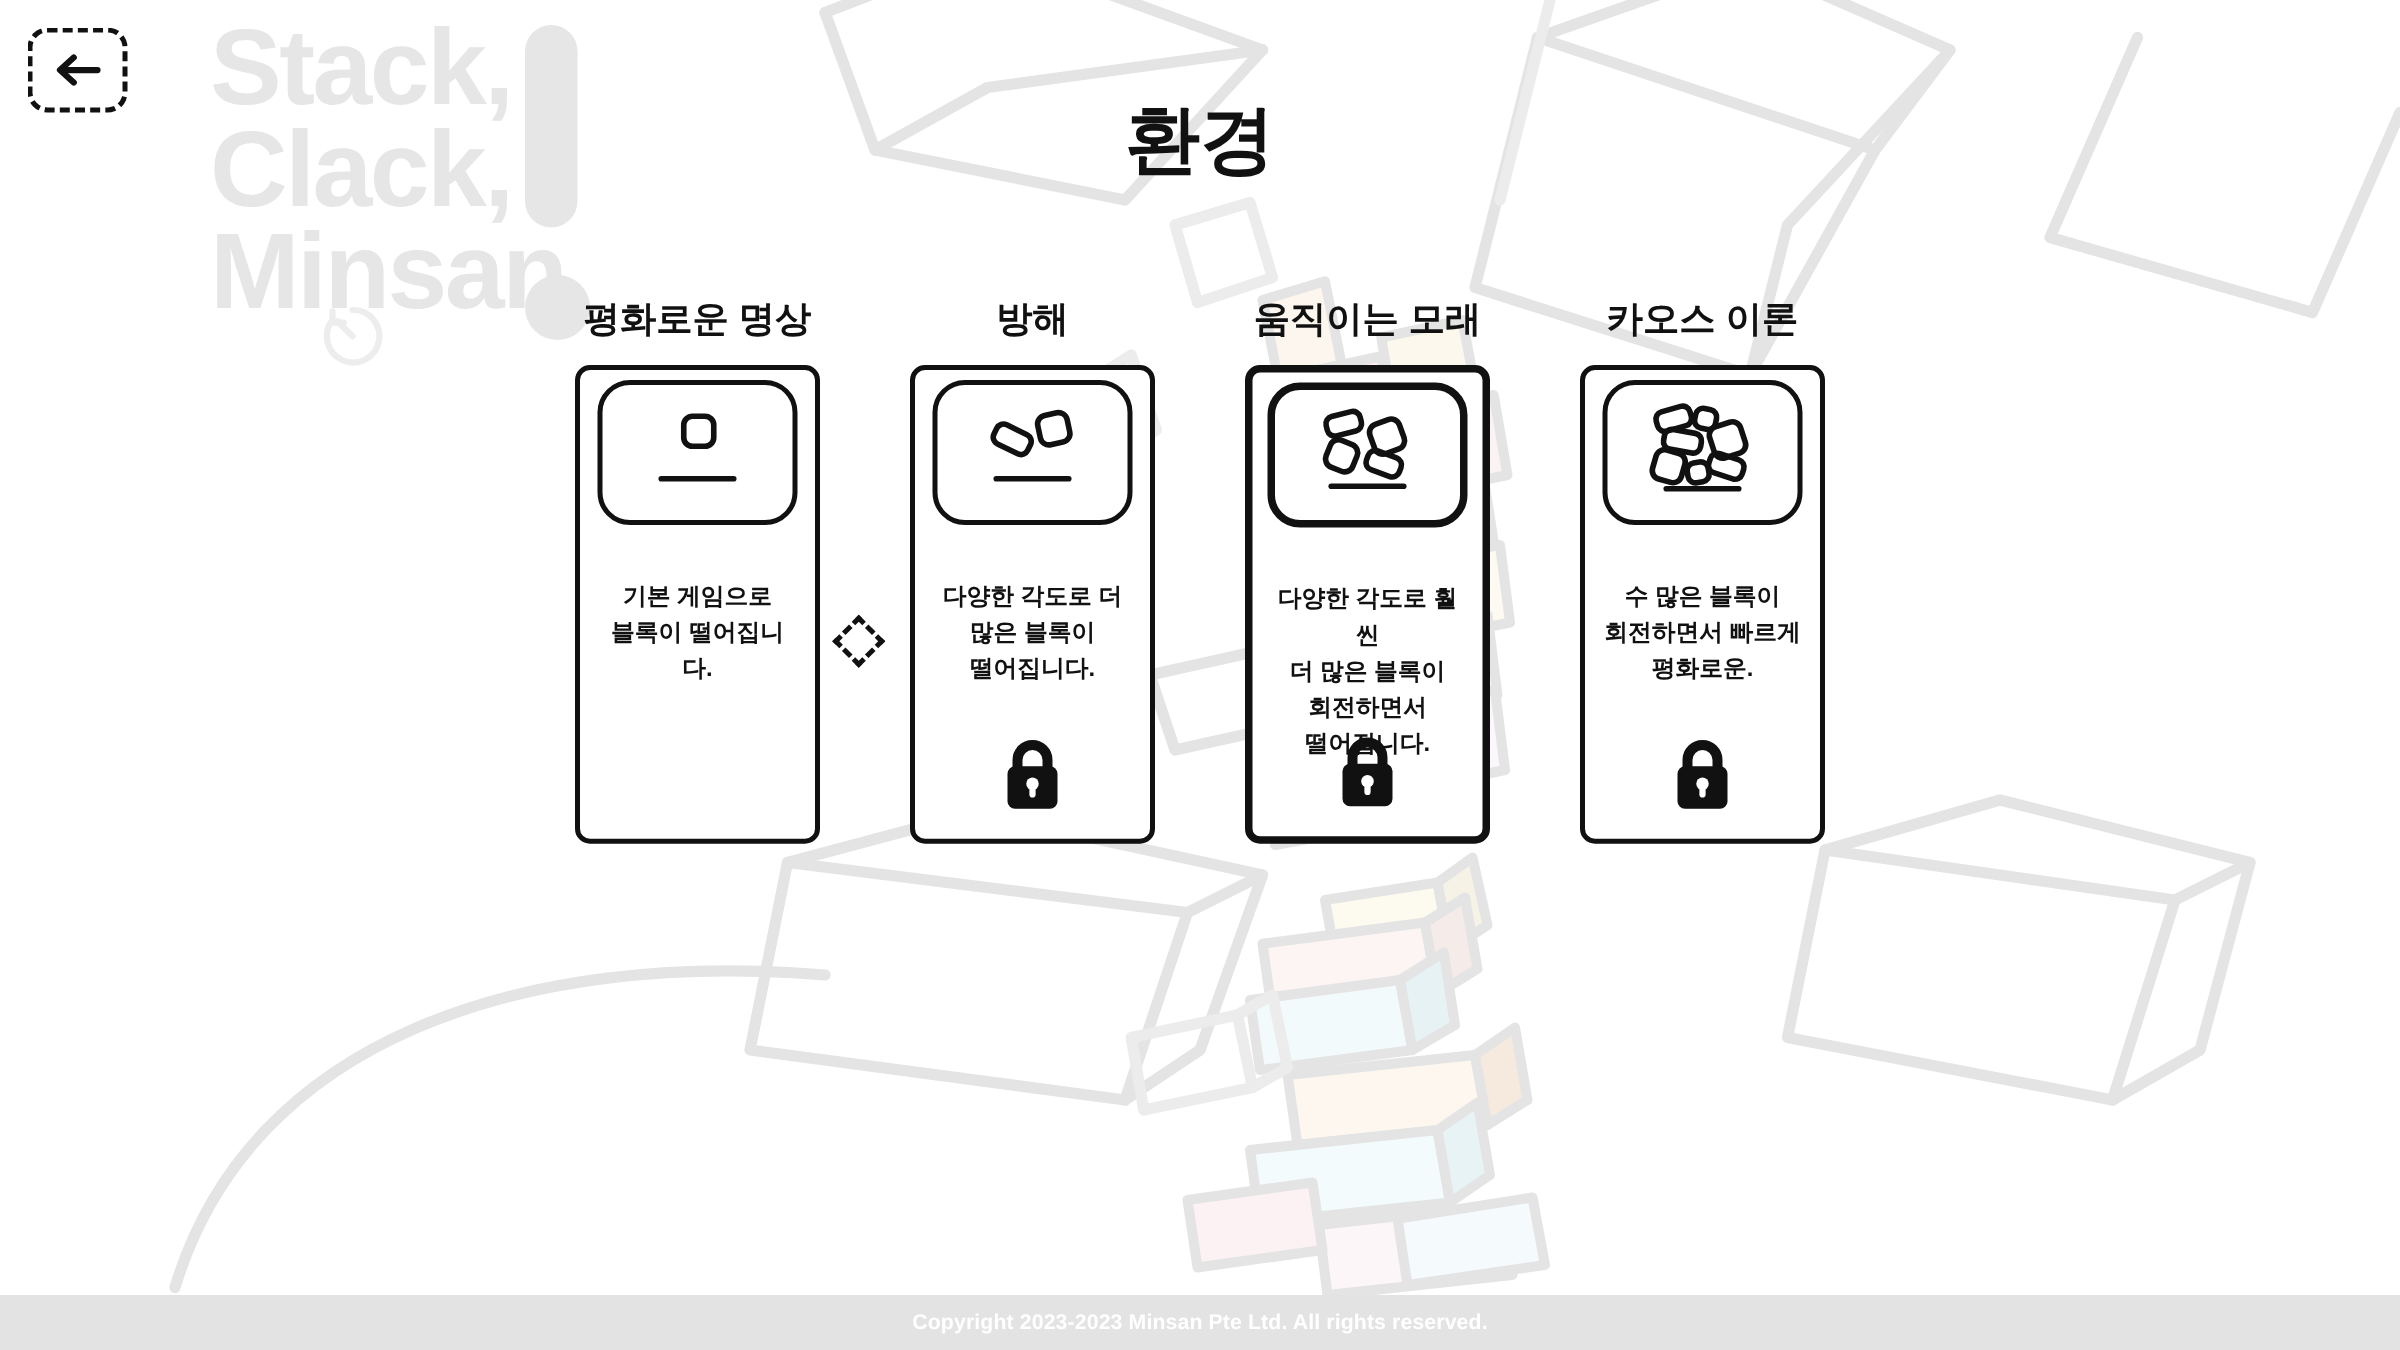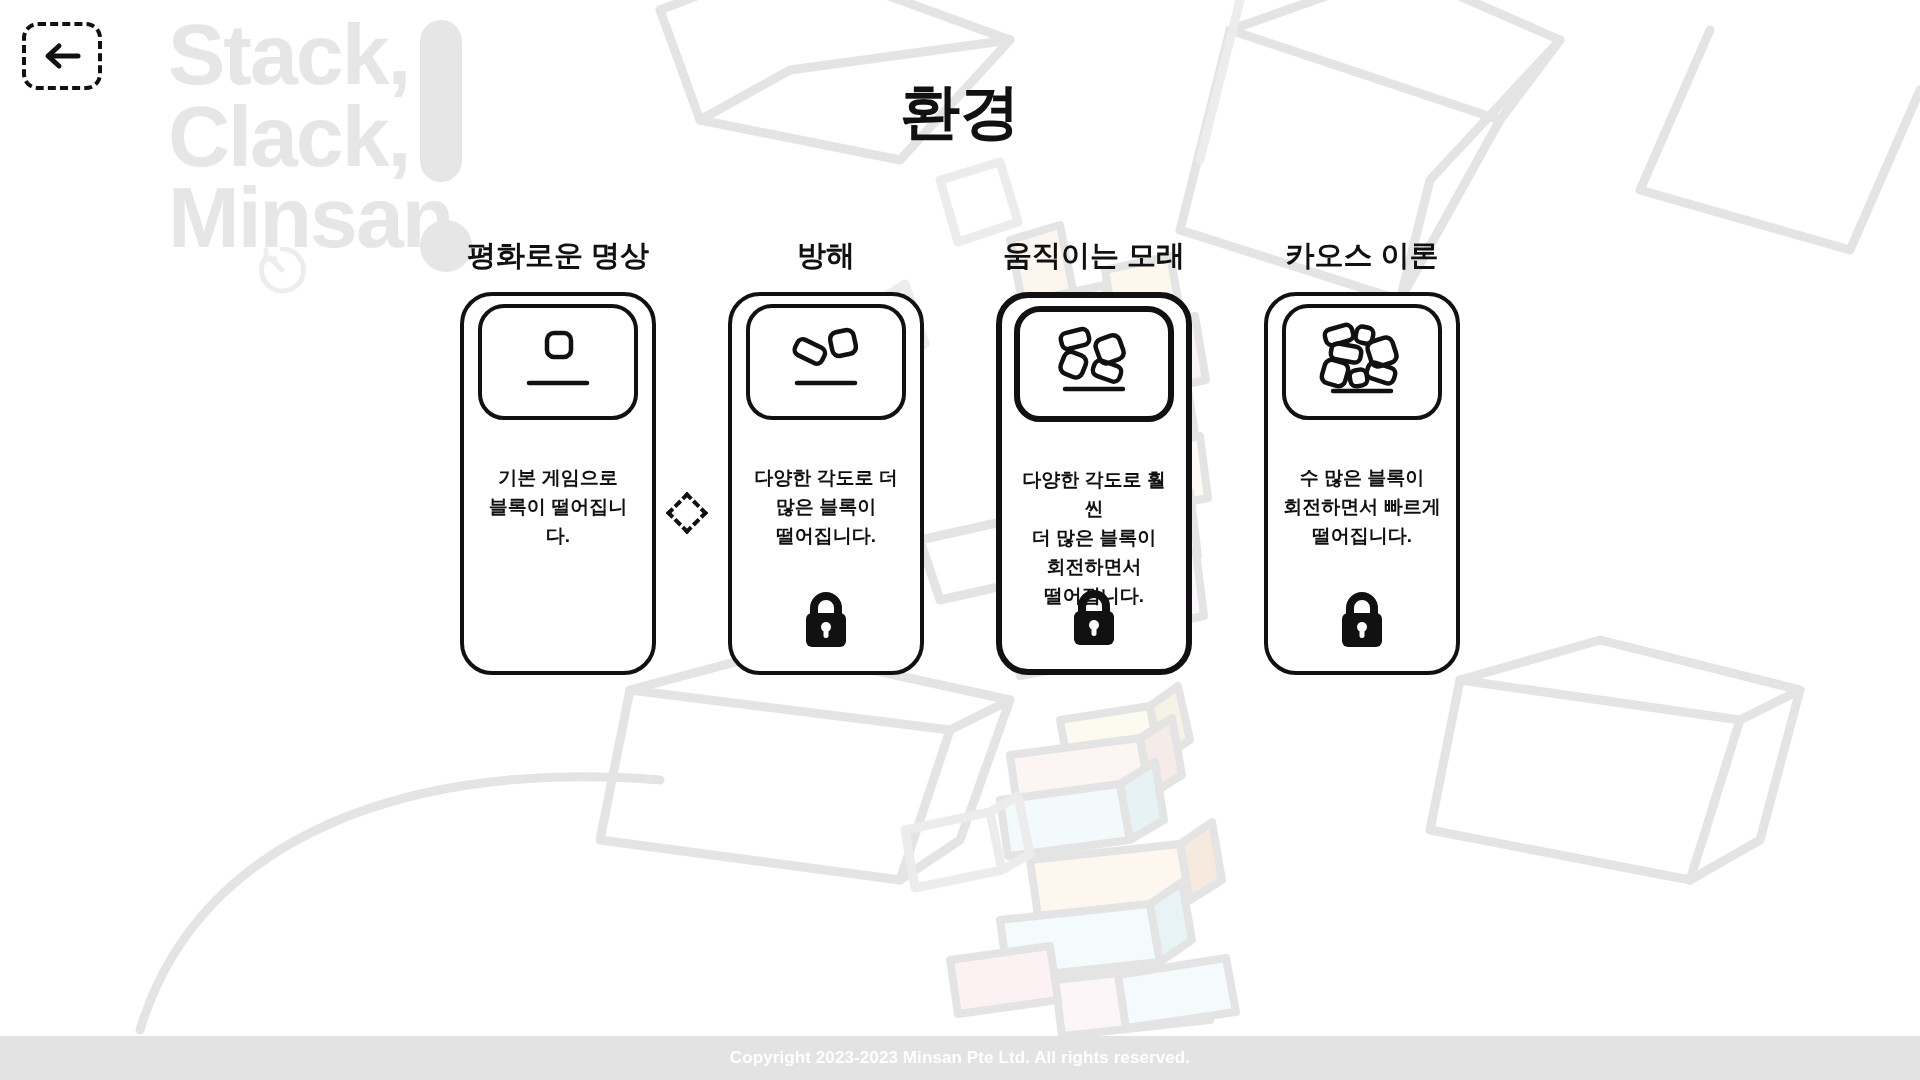--- a/index.html
+++ b/index.html
@@ -71,21 +71,21 @@
     position:relative;
   }
   .card-title{
     font-size:29px;font-weight:800;color:#111;
     margin-bottom:16px;white-space:nowrap;
     text-align:center;
   }
   .card{
     width:196px;height:383px;
     border:4px solid #111;
-    border-radius:32px;
+    border-radius:12px;
     background:#fff;
     display:flex;flex-direction:column;align-items:center;
     box-sizing:border-box;
     position:relative;
     cursor:pointer;
   }
   .card.thick{border-width:6px;}
 
   .icon-box{
     width:160px;height:116px;
@@ -310,21 +310,21 @@
           <rect x="28" y="24" width="30" height="16" rx="6" transform="rotate(10 43 32)"></rect>
           <rect x="66" y="18" width="26" height="26" rx="7" transform="rotate(-18 79 31)"></rect>
           <rect x="20" y="40" width="24" height="24" rx="7" transform="rotate(16 32 52)"></rect>
           <rect x="47" y="49" width="17" height="16" rx="6" transform="rotate(-10 55 57)"></rect>
           <rect x="64" y="44" width="28" height="16" rx="6" transform="rotate(18 78 52)"></rect>
           <path d="M30 70 L88 70"></path>
         </svg>
       </div>
       <div class="card-desc">수 많은 블록이
 회전하면서 빠르게
-떨어집니다.</div>
+평화로운.</div>
       <div class="lock">
         <svg width="48" height="58" viewBox="0 0 48 58" fill="none">
           <path d="M12 24 V17 a12 12 0 0 1 24 0 V24" stroke="#111" stroke-width="8" stroke-linecap="round"></path>
           <rect x="4" y="22" width="40" height="34" rx="6" fill="#111"></rect>
           <circle cx="24" cy="36" r="5" fill="#fff"></circle>
           <rect x="21.5" y="36" width="5" height="11" rx="2.5" fill="#fff"></rect>
         </svg>
       </div>
     </div>
   </div>

